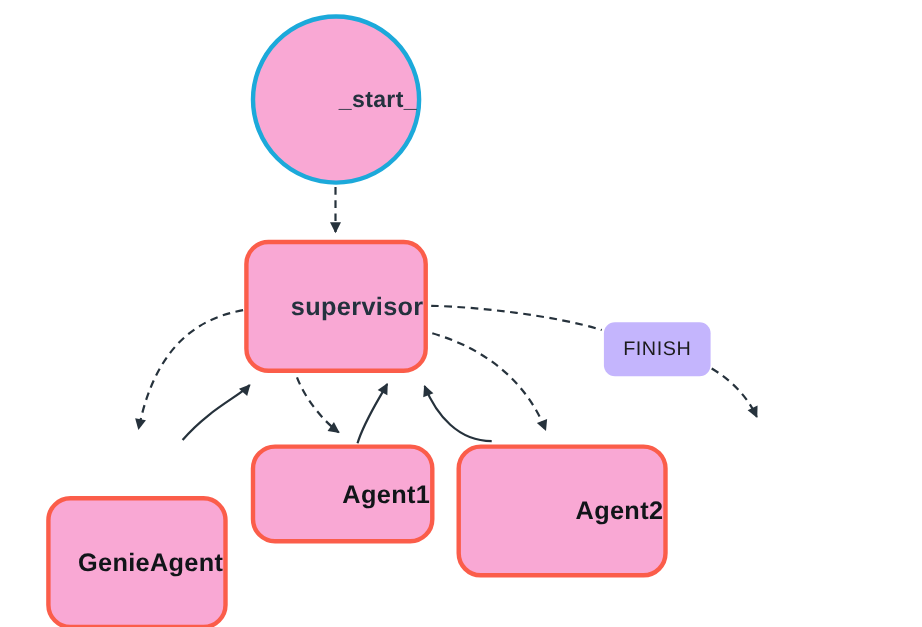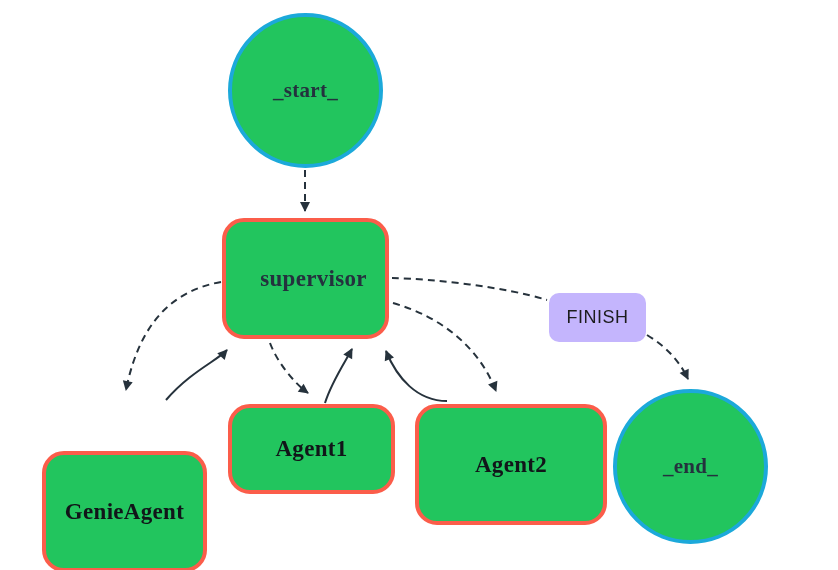--- a/index.html
+++ b/index.html
@@ -26,24 +26,23 @@
     fill: none;
     stroke: #26323C;
     stroke-width: 2;
   }
   .edge.dashed { stroke-dasharray: 7 5; }
   .node {
     position: absolute;
     box-sizing: border-box;
     display: flex;
     align-items: center;
-    justify-content: center;
-    background: #22c55e;
+    justify-content: flex-end;
+    background: #f9a8d4;
     text-align: center;
-    font-family: Liberation Serif, serif;
   }
   .node .label {
     font-weight: bold;
     letter-spacing: 0.3px;
     white-space: nowrap;
   }
   .node.circle {
     width: 155px;
     height: 155px;
     border: 4px solid #1CA9DA;
@@ -134,21 +133,18 @@
   </div>
 
   <div class="node box" id="node-agent1">
     <span class="label">Agent1</span>
   </div>
 
   <div class="node box" id="node-agent2">
     <span class="label">Agent2</span>
   </div>
 
-  <div class="node circle" id="node-end">
-    <span class="label">_end_</span>
-  </div>
 
   <div class="edge-label">
     <span class="label">FINISH</span>
   </div>
 
 </div>
 
 </body></html>

